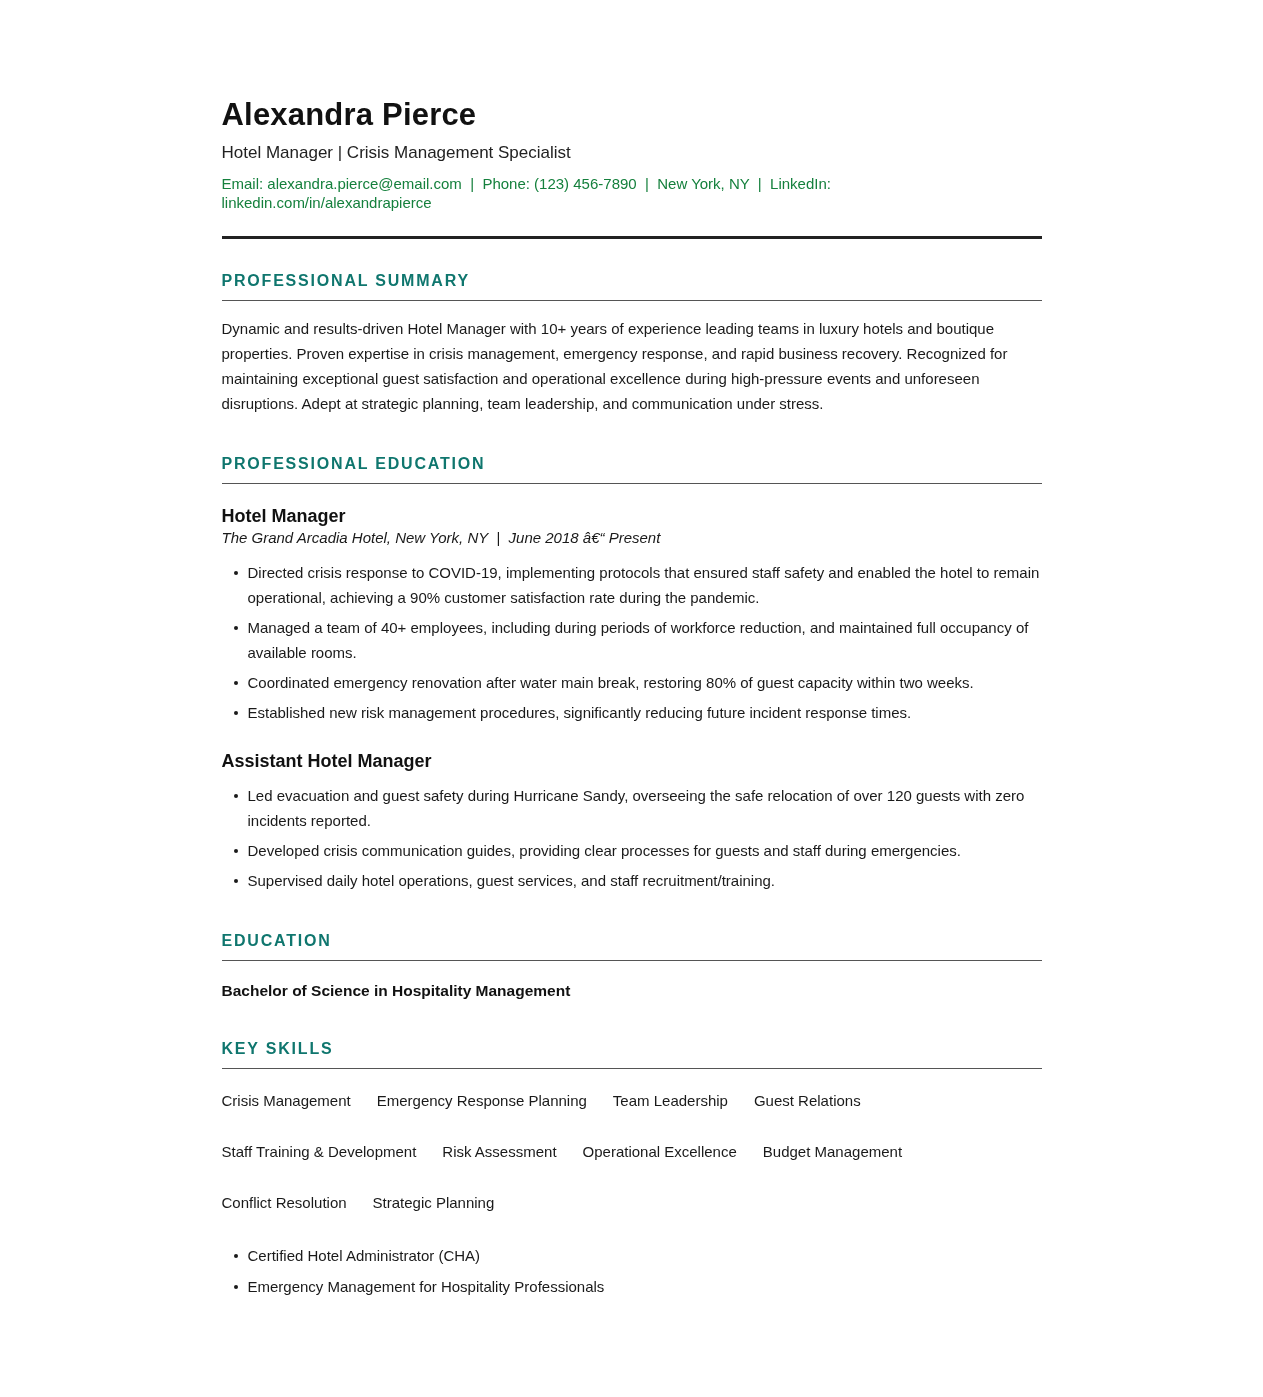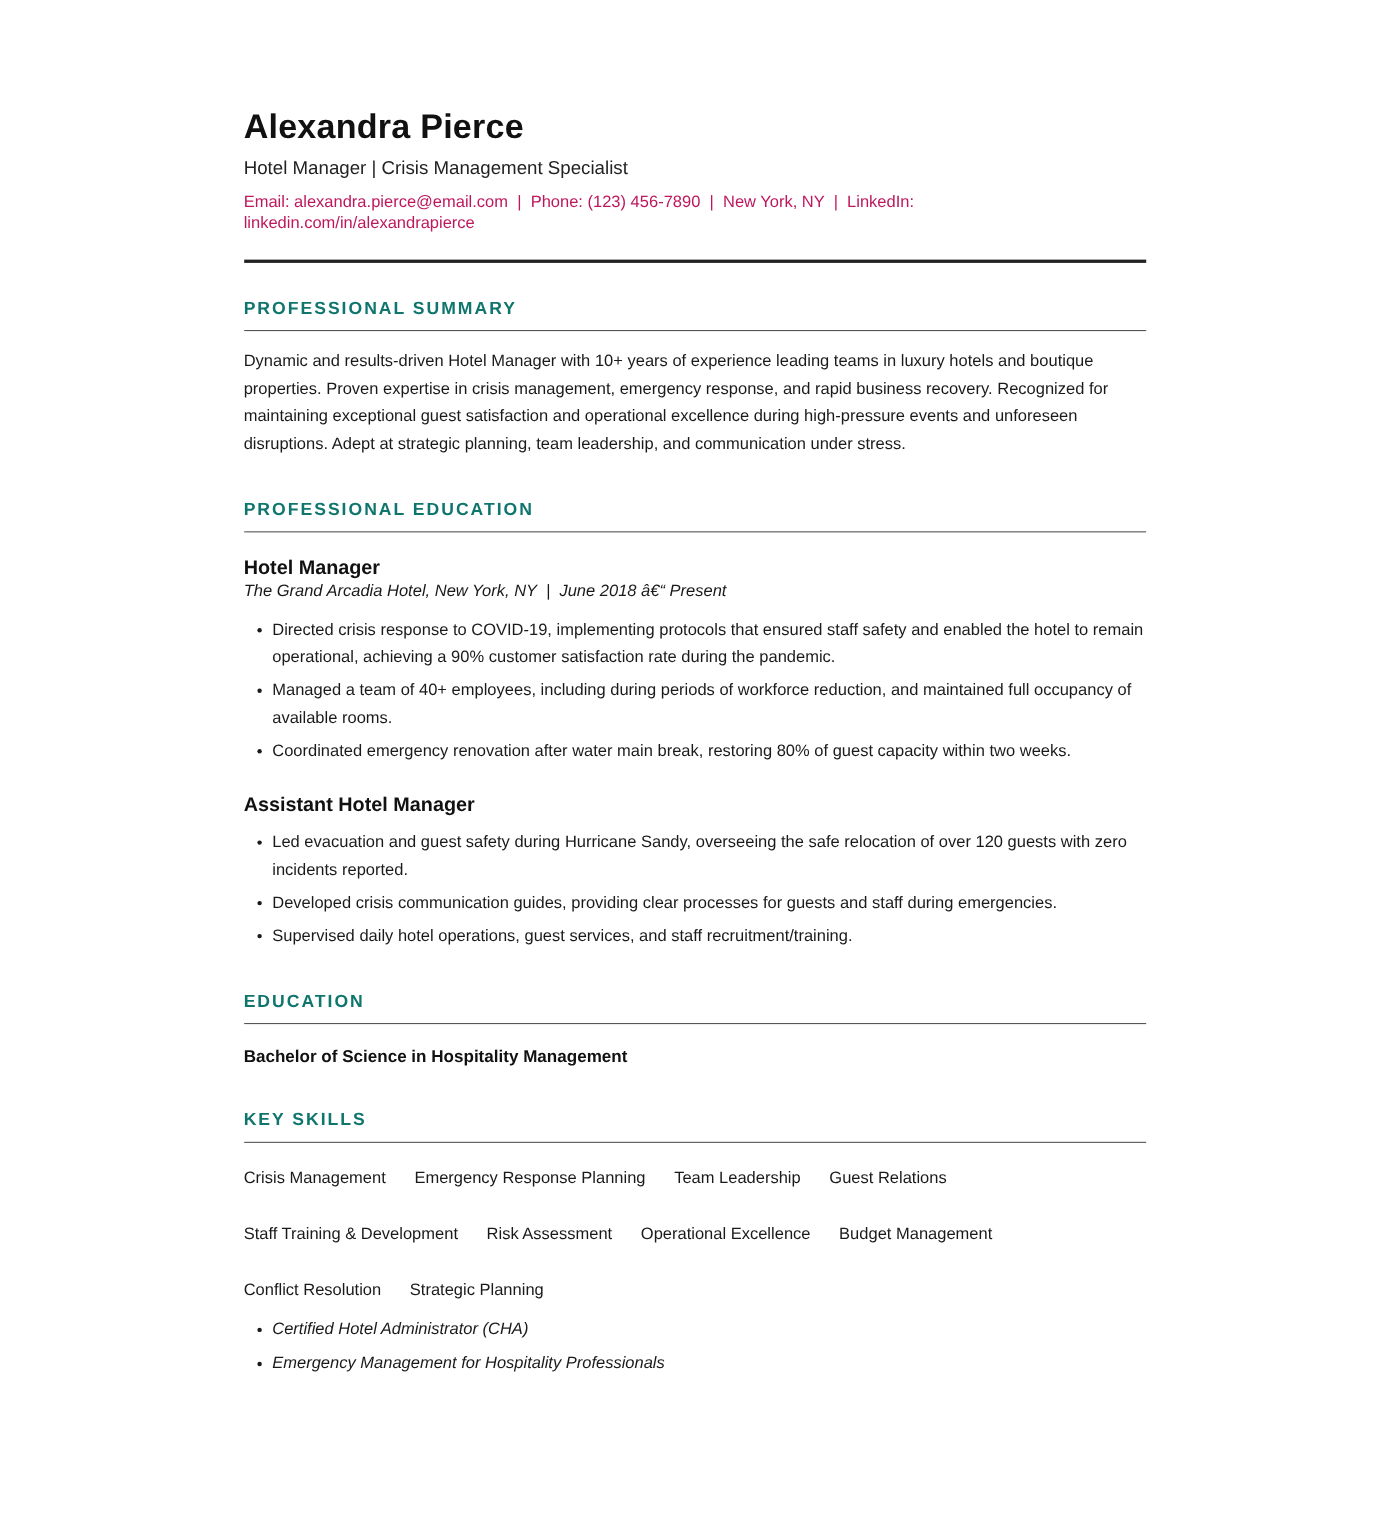--- a/index.html
+++ b/index.html
@@ -33,21 +33,21 @@
   .job-headline {
     margin: 9px 0 0;
     font-size: 17px;
     line-height: 22px;
     color: #222;
   }
   .contact-line {
     margin: 11px 0 0;
     font-size: 15px;
     line-height: 18.5px;
-    color: #be185d;
+    color: #15803d;
     white-space: pre-wrap;
   }
   .rule-thick {
     border: 0;
     border-top: 3px solid #222;
     margin: 24px 0 0;
   }
 
   
   h2.section-heading {
@@ -132,22 +132,21 @@
     flex-wrap: wrap;
     column-gap: 26px;
     row-gap: 27px;
     font-size: 15px;
     line-height: 24px;
   }
   .skill-item { display: inline-block; }
 
   
   ul.bullets.certs {
-    margin-top: 11px;
-    font-style: italic;
+    margin-top: 28px;
   }
   ul.bullets.certs li {
     margin-bottom: 6px;
   }
 </style>
 </head>
 <body>
 
 <div class="page">
 
@@ -167,20 +166,21 @@
   <section>
     <h2 class="section-heading">PROFESSIONAL EDUCATION</h2>
 
     <div>
       <h3 class="job-title">Hotel Manager</h3>
       <p class="job-meta">The Grand Arcadia Hotel, New York, NY  |  June 2018 â€“ Present</p>
       <ul class="bullets">
         <li>Directed crisis response to COVID-19, implementing protocols that ensured staff safety and enabled the hotel to remain operational, achieving a 90% customer satisfaction rate during the pandemic.</li>
         <li>Managed a team of 40+ employees, including during periods of workforce reduction, and maintained full occupancy of available rooms.</li>
         <li>Coordinated emergency renovation after water main break, restoring 80% of guest capacity within two weeks.</li>
+        <li>Established new risk management procedures, significantly reducing future incident response times.</li>
       </ul>
     </div>
 
     <div>
       <h3 class="job-title subsequent">Assistant Hotel Manager</h3>
       <ul class="bullets">
         <li>Led evacuation and guest safety during Hurricane Sandy, overseeing the safe relocation of over 120 guests with zero incidents reported.</li>
         <li>Developed crisis communication guides, providing clear processes for guests and staff during emergencies.</li>
         <li>Supervised daily hotel operations, guest services, and staff recruitment/training.</li>
       </ul>

